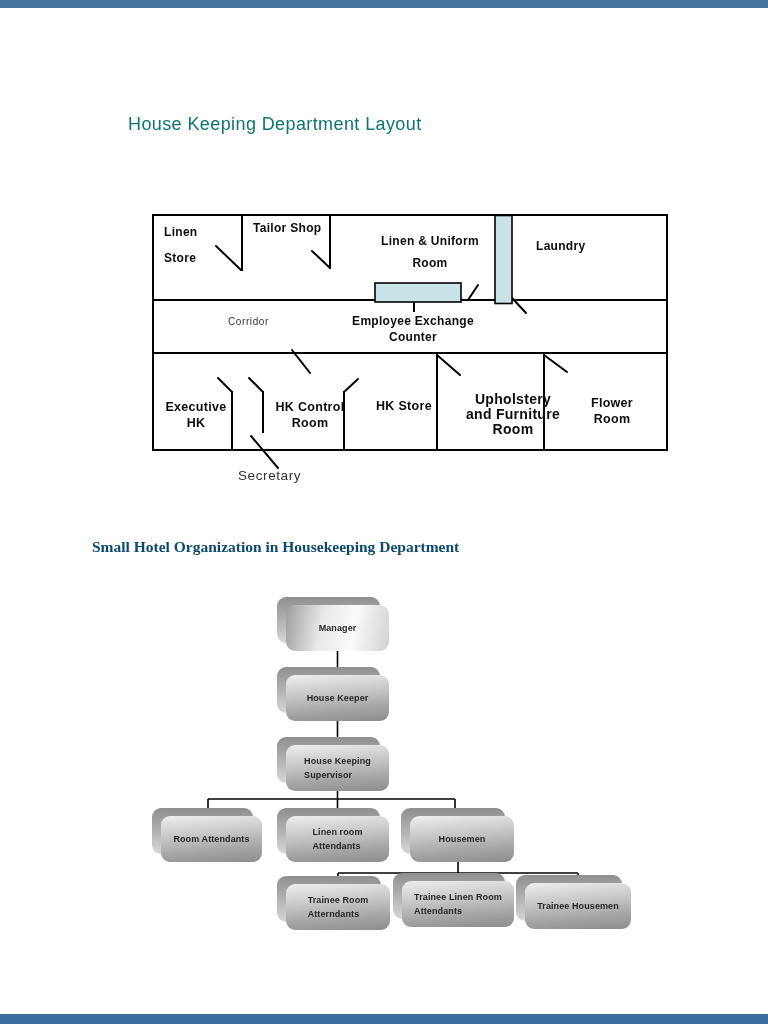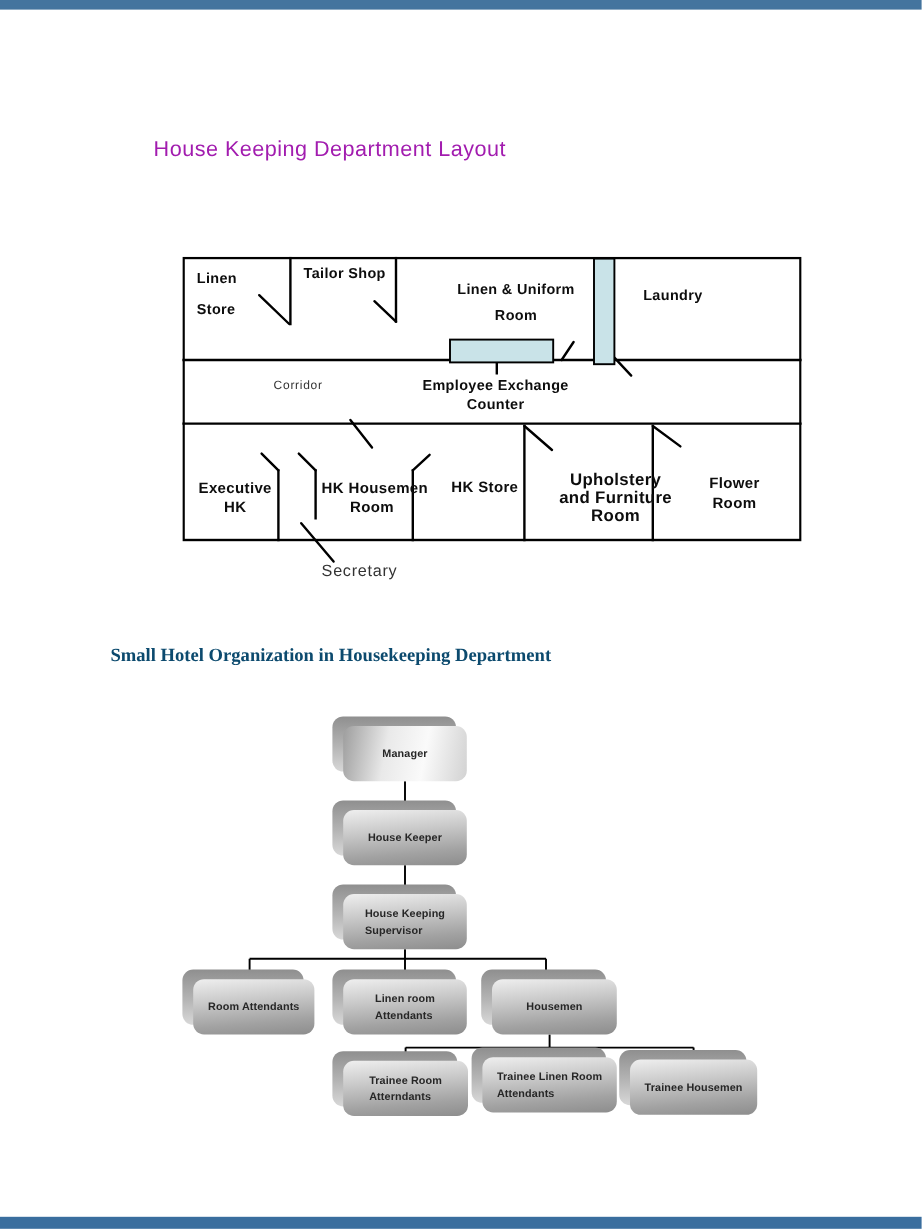--- a/index.html
+++ b/index.html
@@ -8,21 +8,21 @@
     background:#ffffff;
     font-family:"Liberation Sans","DejaVu Sans",sans-serif;
   }
   .edge-bar{position:absolute;left:0;width:768px;}
   #top-bar{top:0;height:8px;}
   #bottom-bar{top:1014px;height:10px;}
 
   
   #plan-title{
     position:absolute;left:128px;top:114px;
-    font-size:18px;color:#a21caf;letter-spacing:.4px;white-space:nowrap;
+    font-size:18px;color:#0f766e;letter-spacing:.4px;white-space:nowrap;
   }
   #org-heading{
     position:absolute;left:92px;top:538px;
     font-family:"Liberation Serif","DejaVu Serif",serif;
     font-weight:bold;font-size:15.5px;color:#0c4a6e;white-space:nowrap;
   }
 
   
   #floor-plan{position:absolute;left:152px;top:214px;width:596px;height:292px;}
   #plan-svg{position:absolute;left:0;top:0;}
@@ -123,36 +123,36 @@
   </div>
   <div class="plab center" style="left:181px;top:100px;width:160px;">
     <span>Employee Exchange</span>
     <span>Counter</span>
   </div>
   <div class="plab center" style="left:2px;top:185px;width:84px;font-size:12.5px;line-height:16px;">
     <span>Executive</span>
     <span>HK</span>
   </div>
   <div class="plab center" style="left:116px;top:185px;width:84px;font-size:12.5px;line-height:16px;">
-    <span>HK Housemen</span>
+    <span>HK Control</span>
     <span>Room</span>
   </div>
   <div class="plab center" style="left:212px;top:185px;width:80px;font-size:12.5px;">
     <span>HK Store</span>
   </div>
   <div class="plab center" style="left:310px;top:178px;width:102px;font-size:14px;line-height:15px;">
     <span>Upholstery</span>
     <span>and Furniture</span>
     <span>Room</span>
   </div>
   <div class="plab center" style="left:420px;top:181px;width:80px;font-size:12.5px;line-height:16px;">
     <span>Flower</span>
     <span>Room</span>
   </div>
-  <div class="plab plain" style="left:116px;top:254px;font-size:13.5px;">
+  <div class="plab plain" style="left:86px;top:254px;font-size:13.5px;">
     <span>Secretary</span>
   </div>
 </div>
 
 <div id="org-heading">Small Hotel Organization in Housekeeping Department</div>
 
 <svg id="org-connectors" width="470" height="320" viewBox="0 0 470 320">
   <g stroke="#000" stroke-width="1.6" fill="none">
     <line x1="197.5" y1="63" x2="197.5" y2="88"></line>
     <line x1="197.5" y1="133" x2="197.5" y2="158"></line>

